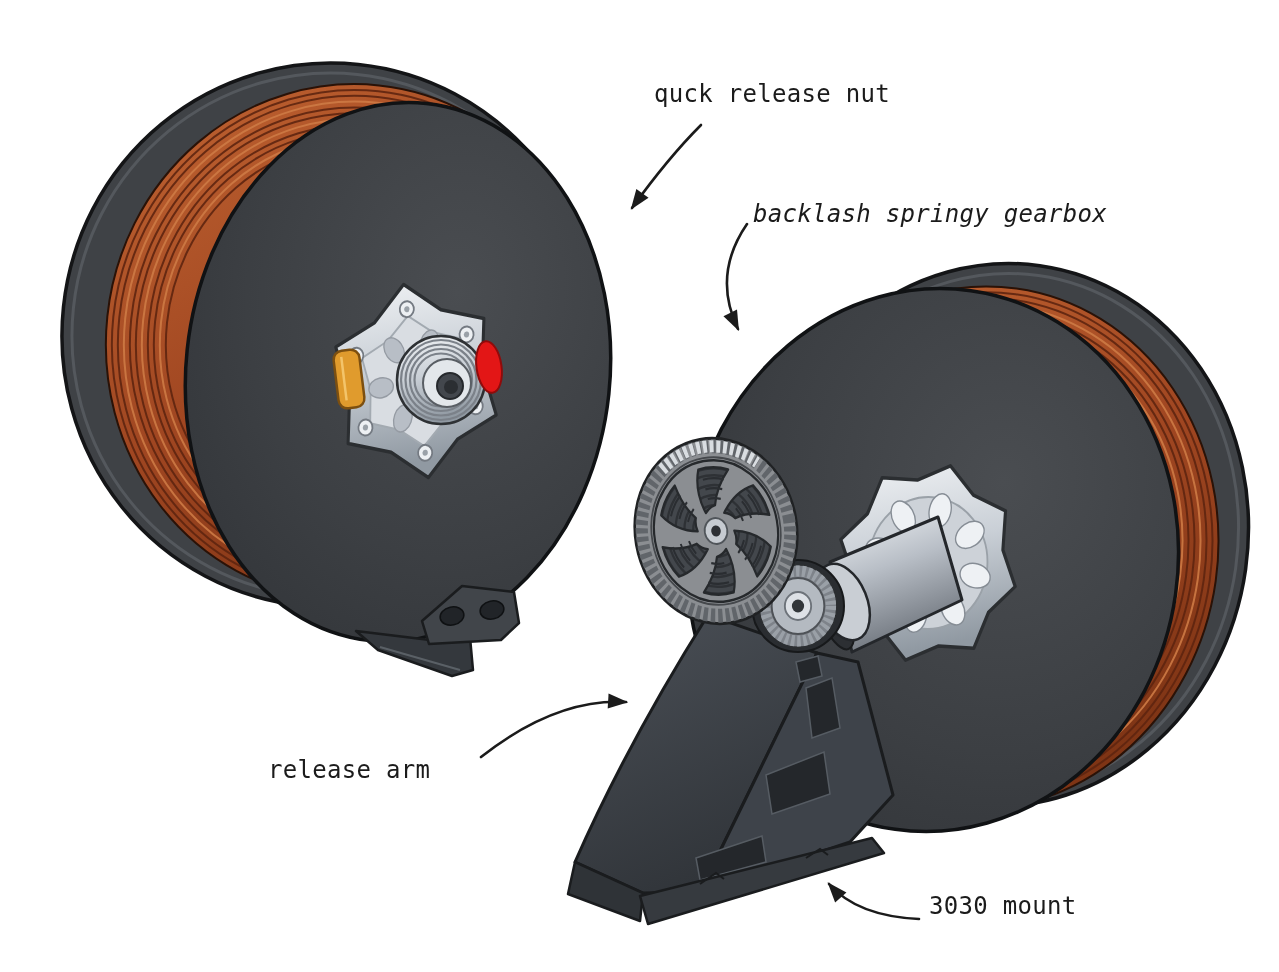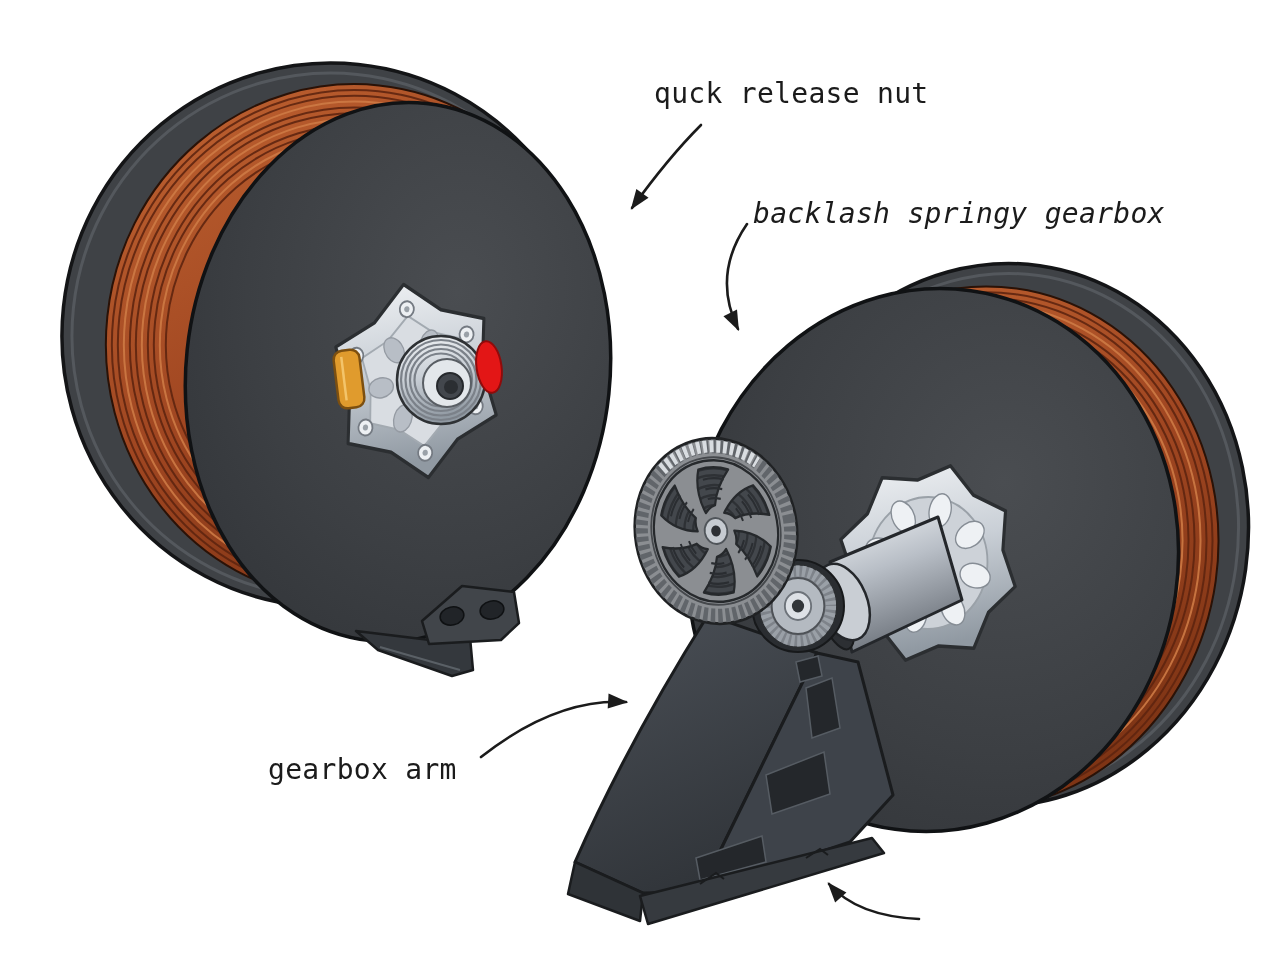--- a/index.html
+++ b/index.html
@@ -6,21 +6,21 @@
   .stage{
     position:relative;
     width:1279px;height:972px;
     background:#ffffff;
     overflow:hidden;
     font-family:"DejaVu Sans Mono", monospace;
   }
   .render-svg{position:absolute;left:0;top:0;}
   .label{
     position:absolute;
-    font-size:28px;
+    font-size:24px;
     line-height:34px;
     color:#1b1b1b;
     white-space:pre;
     letter-spacing:0.3px;
   }
   .lbl-quick    {left:654px;top:77px;}
   .lbl-backlash {left:753px;top:197px;font-style:italic;}
   .lbl-arm      {left:268px;top:753px;}
   .lbl-mount    {left:929px;top:889px;}
 </style>
@@ -226,15 +226,16 @@
   <g fill="none" stroke="#1b1b1b" stroke-width="2.6" stroke-linecap="round">
     <path d="M701,125 Q668,158 632,208" marker-end="url(#arrowhead)"></path>
     <path d="M747,224 Q712,275 738,329" marker-end="url(#arrowhead)"></path>
     <path d="M481,757 Q556,698 626,702" marker-end="url(#arrowhead)"></path>
     <path d="M919,919 Q857,916 829,884" marker-end="url(#arrowhead)"></path>
   </g>
 </svg>
 
 <div class="label lbl-quick">quck release nut</div>
 <div class="label lbl-backlash">backlash springy gearbox</div>
-<div class="label lbl-arm">gearbox arm</div>
+<div class="label lbl-arm">release arm</div>
+<div class="label lbl-mount">3030 mount</div>
 
 </div>
 
 </body></html>

